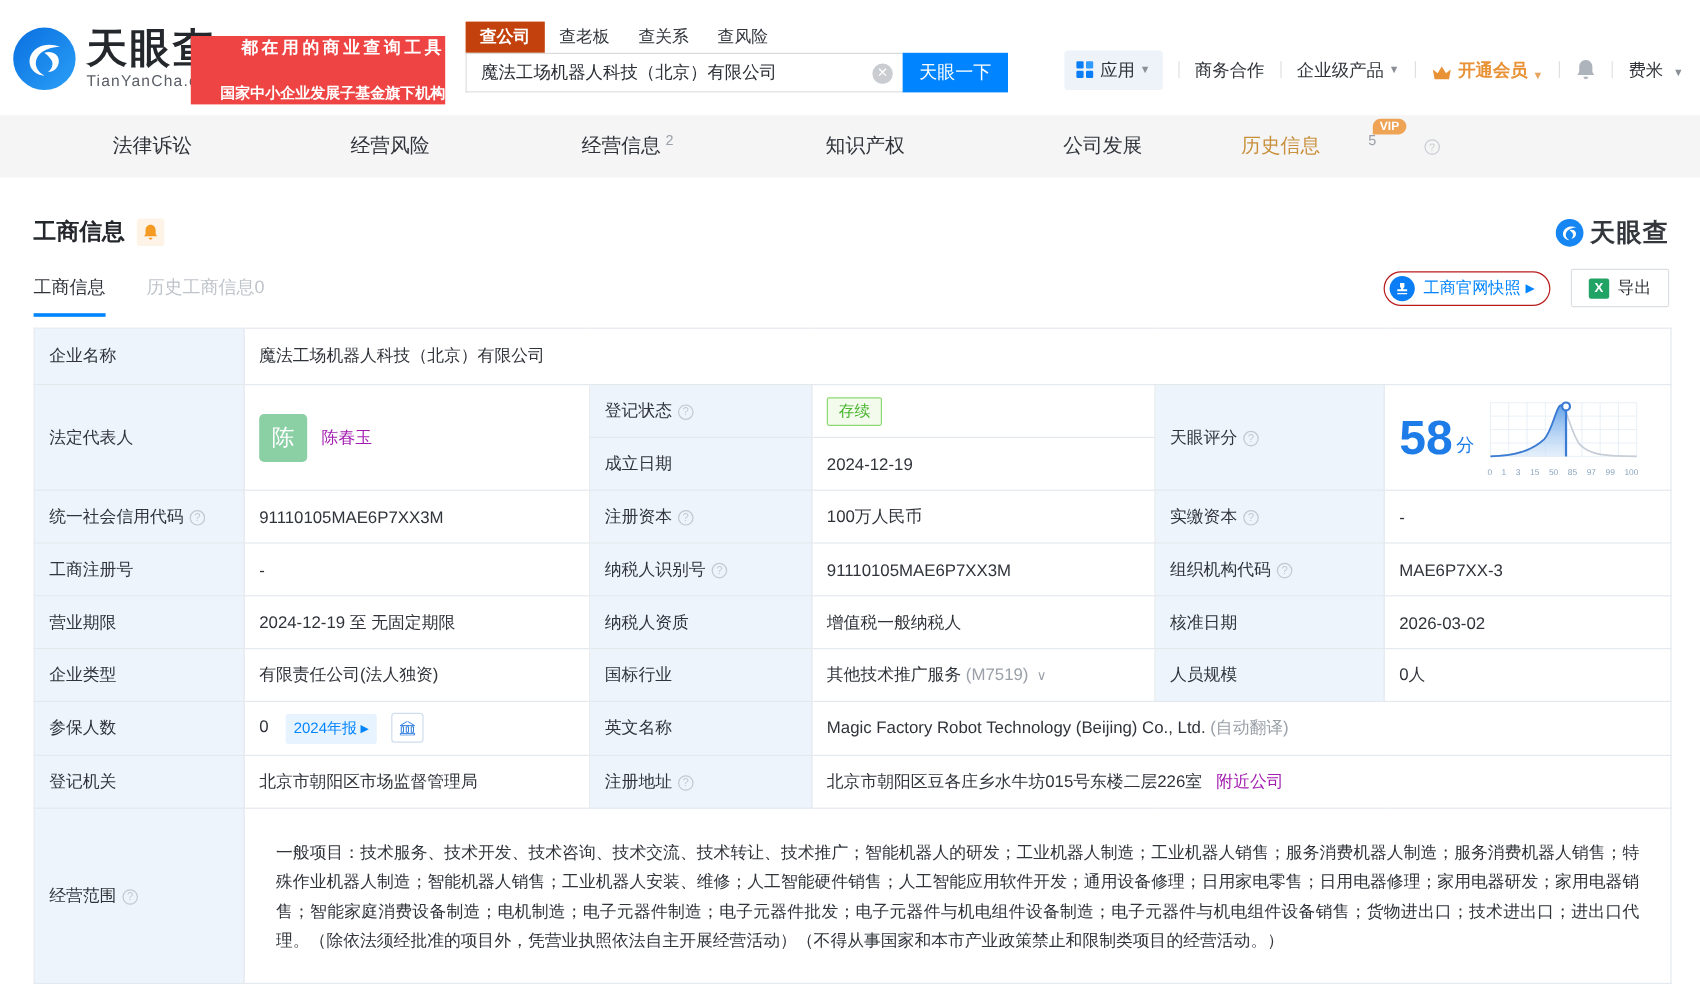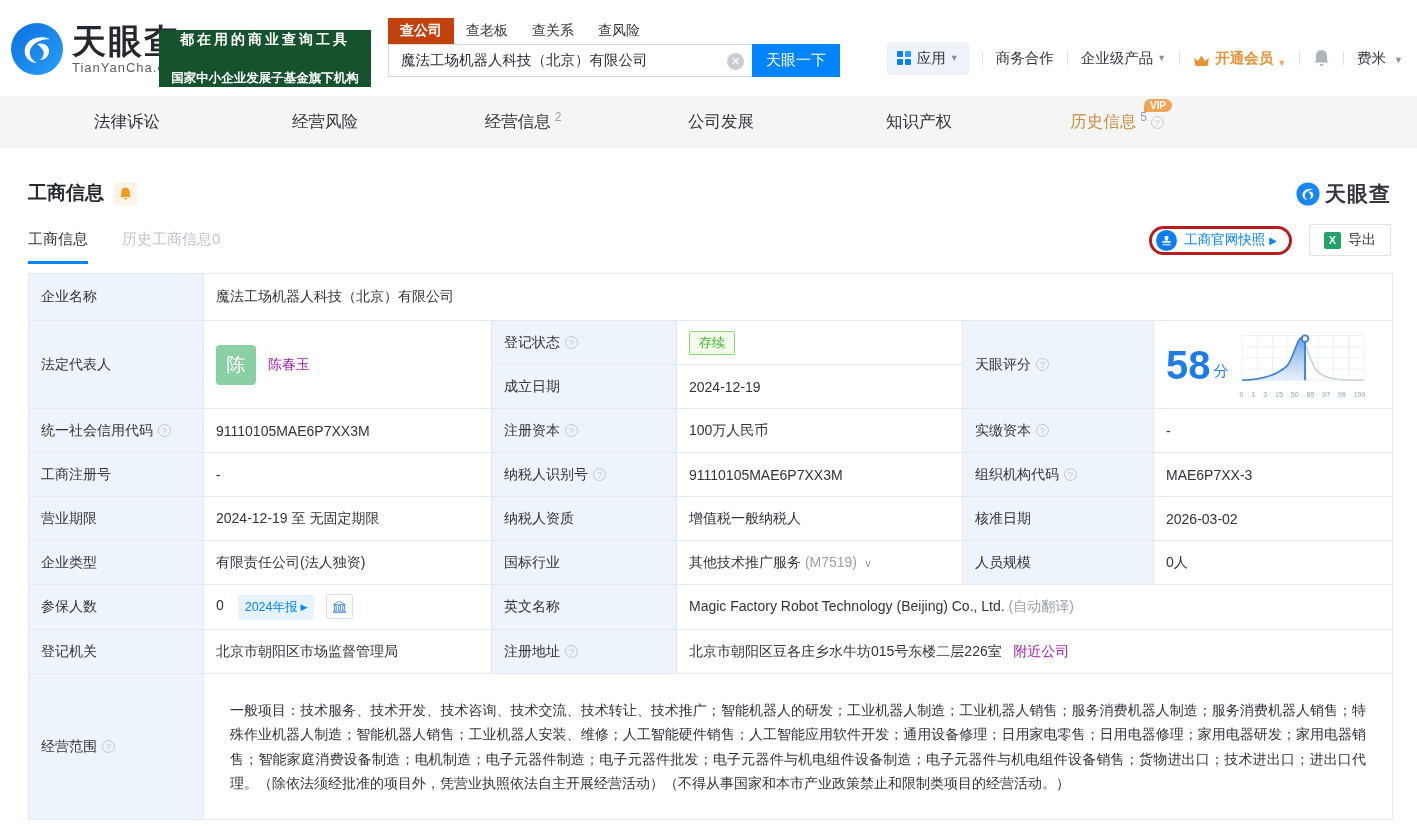--- a/index.html
+++ b/index.html
@@ -6,21 +6,21 @@
   html,body { width:1417px; height:829px; background:#fff; font-family:"Liberation Sans","DejaVu Sans",sans-serif; color:#333; overflow:hidden; }
   .topline { position:absolute; top:12px; left:0; width:1417px; height:1px; background:#e9e9e9; }
 
   
   .header { position:relative; width:1417px; height:96px; background:#fff; }
   .logo { position:absolute; left:10px; top:22px; display:flex; align-items:center; }
   .logo-swirl { width:54px; height:54px; }
   .logo-txt { margin-left:8px; }
   .logo-name { font-size:34px; font-weight:bold; color:#24272b; letter-spacing:2px; line-height:34px; }
   .logo-domain { font-size:13px; color:#5a5e66; letter-spacing:1px; margin-top:2px; }
-  .banner { position:absolute; left:159px; top:30px; width:212px; height:57px; background:#14532d; color:#fff; display:flex; flex-direction:column; justify-content:center; align-items:center; }
+  .banner { position:absolute; left:159px; top:30px; width:212px; height:57px; background:#ef4444; color:#fff; display:flex; flex-direction:column; justify-content:center; align-items:flex-end; }
   .banner-l1 { font-size:14px; font-weight:bold; letter-spacing:3px; }
   .banner-l2 { font-size:12.5px; font-weight:bold; margin-top:21px; }
   .search { position:absolute; left:388px; top:18px; }
   .search-tabs { display:flex; align-items:flex-end; height:26px; }
   .stab { font-size:14px; color:#30343a; padding:4px 12px; cursor:pointer; }
   .stab.active { background:#c2410c; color:#fff; font-weight:bold; }
   .search-row { display:flex; margin-top:0; }
   .search-input-wrap { position:relative; width:364px; height:33px; border:1px solid #d9d9d9; border-right:none; background:#fff; }
   .search-input { width:100%; height:100%; border:none; outline:none; font-size:14.5px; color:#2a2e34; padding:0 34px 0 12px; font-family:inherit; }
   .clear-ic { position:absolute; right:8px; top:8px; width:17px; height:17px; border-radius:50%; background:#c9ccd1; color:#fff; font-size:11px; line-height:17px; text-align:center; cursor:pointer; }
@@ -36,37 +36,37 @@
   .vip-link { color:#e89135; font-weight:bold; display:flex; align-items:flex-end; cursor:pointer; }
   .crown { margin-right:5px; display:inline-flex; }
   .bell-top { display:inline-flex; cursor:pointer; }
 
   
   .tabbar { position:absolute; top:96px; left:0; width:1417px; height:52px; background:#f5f5f6; display:flex; padding-left:28px; }
   .mtab { width:198px; height:52px; display:flex; align-items:center; justify-content:center; font-size:16.5px; color:#30343a; cursor:pointer; position:relative; }
   .mtab.active { background:#fff; color:#0084ff; font-weight:bold; }
   .mtab .cnt { font-size:12px; margin-left:4px; color:#9aa0a8; align-self:flex-start; margin-top:14px; }
   .mtab.active .cnt { color:#4aa0f5; }
-  .mtab.history { color:#c9913d; }
+  .mtab.history { color:#c9913d;gap:36px; }
   .vip-badge { position:absolute; top:3px; right:44px; background:#efa355; color:#fff; font-size:10px; font-weight:bold; padding:1px 6px; border-radius:7px 7px 7px 0; }
   .q-mini { display:inline-block; width:13px; height:13px; border-radius:50%; border:1px solid #c8ccd2; color:#c8ccd2; font-size:9px; line-height:12px; text-align:center; margin-left:4px; }
 
   
   .content { position:absolute; top:148px; left:0; width:1417px; height:681px; background:#fff; }
   .sec-title-row { position:absolute; top:32px; left:28px; display:flex; align-items:center; }
   .sec-title { font-size:19px; font-weight:bold; color:#24272b; }
   .bell-chip { width:23px; height:23px; background:#fdf3e6; border-radius:3px; margin-left:10px; display:flex; align-items:center; justify-content:center; cursor:pointer; }
   .watermark { position:absolute; top:32px; right:26px; display:flex; align-items:center; }
   .wm-name { font-size:21px; font-weight:bold; color:#33373d; letter-spacing:1px; margin-left:5px; }
   .subtabs { position:absolute; top:82px; left:28px; display:flex; font-size:15px; }
   .subtab { margin-right:34px; padding-bottom:12px; cursor:pointer; }
   .subtab.active { color:#30343a; border-bottom:3px solid #0084ff; }
   .subtab.dim { color:#bfc4cb; }
   .sec-btns { position:absolute; top:76px; right:26px; display:flex; align-items:center; }
-  .snap-btn { display:flex; align-items:center; border:3px solid #b91c1c; border-radius:15px; height:29px; padding:0 12px 0 4px; color:#0084ff; font-size:13.5px; cursor:pointer; background:#fff; }
+  .snap-btn { display:flex; align-items:center; border:1px solid #b91c1c; border-radius:15px; height:29px; padding:0 12px 0 4px; color:#0084ff; font-size:13.5px; cursor:pointer; background:#fff; }
   .snap-ic { width:21px; height:21px; border-radius:50%; background:#0b7ef5; display:flex; align-items:center; justify-content:center; margin-right:7px; }
   .snap-arrow { font-size:10px; margin-left:4px; }
   .export-btn { display:flex; align-items:center; border:1px solid #dcdfe3; border-radius:2px; height:32px; padding:0 14px; margin-left:17px; font-size:14px; color:#30343a; cursor:pointer; background:#fff; }
   .xls-ic { width:17px; height:17px; background:#21a366; border-radius:2px; color:#fff; font-size:11px; font-weight:bold; text-align:center; line-height:17px; margin-right:7px; }
 
   
   .biz-table { position:absolute; top:125px; left:28px; width:1364px; border-collapse:collapse; table-layout:fixed; font-size:14px; }
   .biz-table td { border:1px solid #e4e9ef; padding:6px 12px; vertical-align:middle; color:#30343a; }
   .biz-table td.lbl { background:#edf4fb; }
   .q-ic { display:inline-block; width:13px; height:13px; border-radius:50%; border:1px solid #c3c8cf; color:#c3c8cf; font-size:9.5px; line-height:12px; text-align:center; margin-left:5px; vertical-align:1px; cursor:pointer; }
@@ -179,24 +179,24 @@
     <span>法律诉讼</span>
   </div>
   <div class="mtab">
     <span>经营风险</span>
   </div>
   <div class="mtab">
     <span>经营信息</span>
     <span class="cnt">2</span>
   </div>
   <div class="mtab">
+    <span>知识产权</span>
+  </div>
+  <div class="mtab">
     <span>公司发展</span>
-  </div>
-  <div class="mtab">
-    <span>知识产权</span>
   </div>
   <div class="mtab history">
     <span class="vip-badge">VIP</span>
     <span>历史信息</span>
     <span class="cnt">5</span>
     <span class="q-mini">?</span>
   </div>
 </div>
 
 <div class="content">

